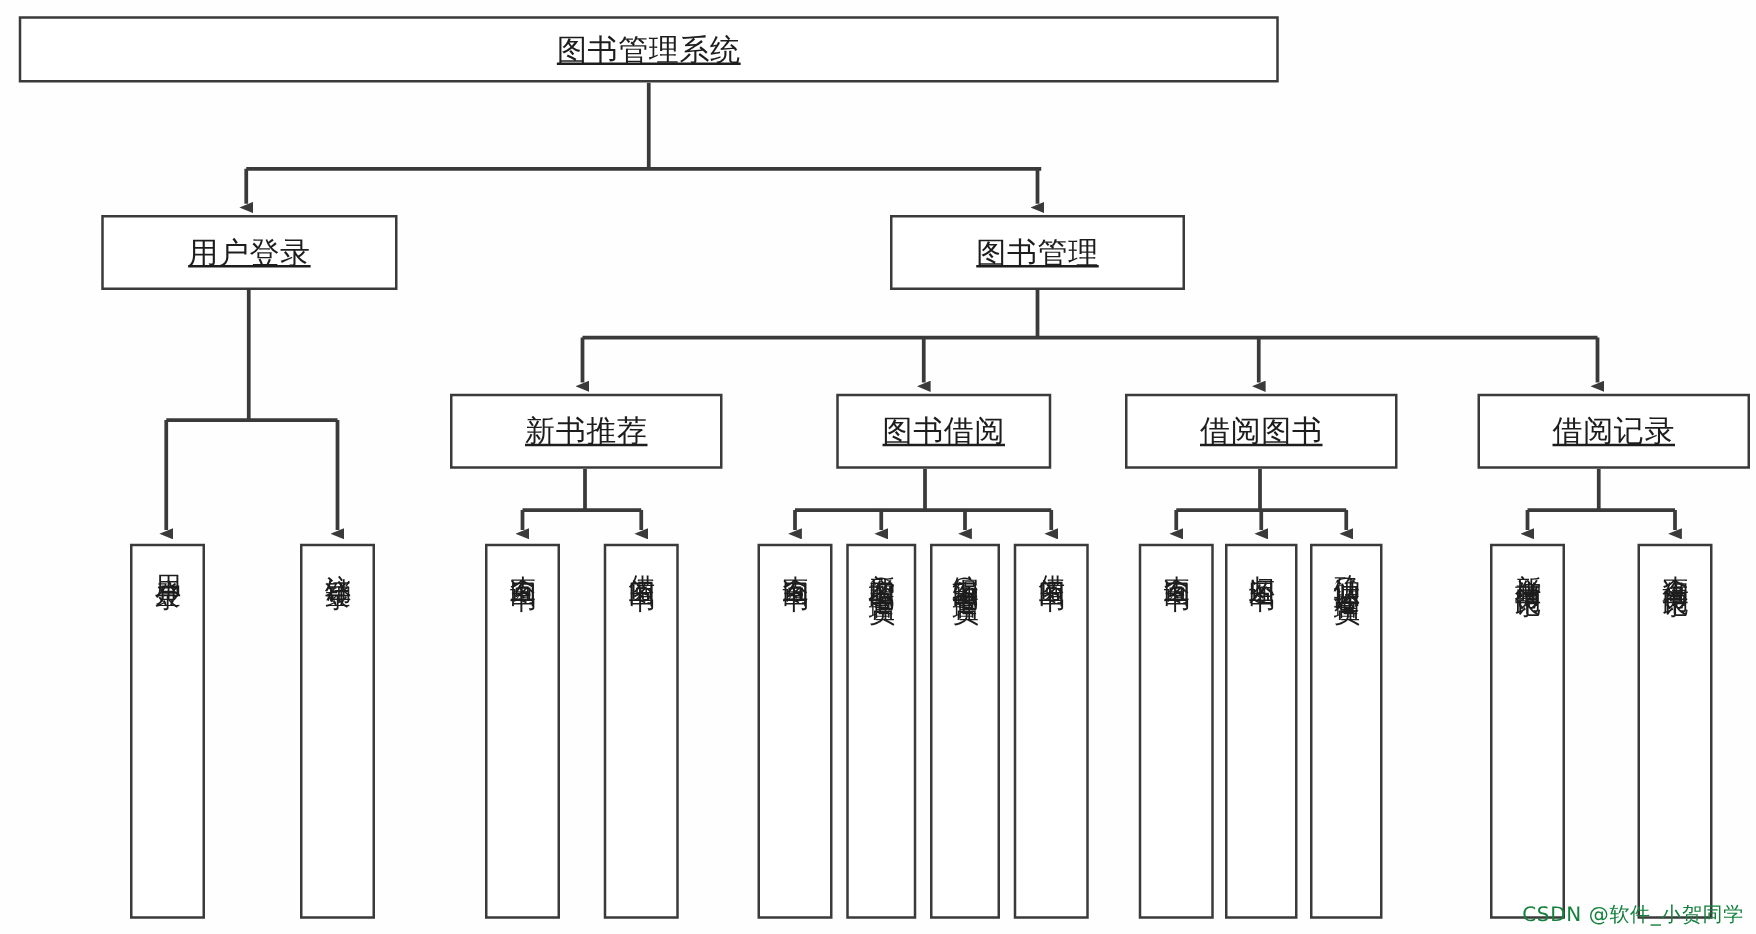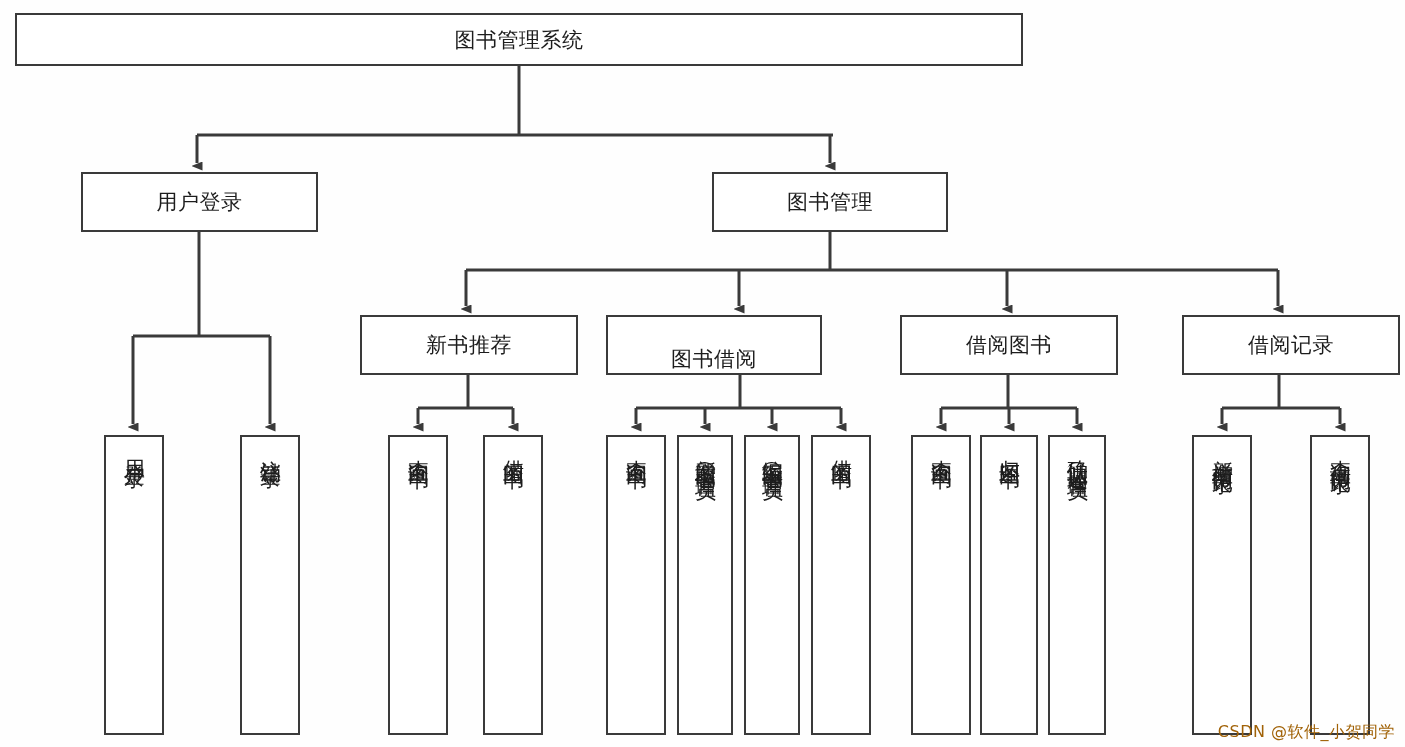--- a/index.html
+++ b/index.html
@@ -27,43 +27,44 @@
     position: absolute;
     box-sizing: border-box;
     border: 2.5px solid #3a3a3a;
     background: #ffffff;
     display: flex;
     align-items: center;
     justify-content: center;
     color: #1d1d1d;
   }
   .node.horiz {
-    font-size: 21px;
+    font-size: 24px;
     letter-spacing: 0.5px;
+    text-decoration: underline;
   }
   .node.vert {
     align-items: flex-start;
     justify-content: center;
     padding-top: 6px;
   }
   .node.vert .vlabel {
     writing-mode: vertical-rl;
     text-orientation: upright;
     font-size: 21px;
     line-height: 1.0;
     letter-spacing: 3px;
     white-space: nowrap;
     color: #1d1d1d;
   }
   .watermark {
     position: absolute;
     right: 10px;
     bottom: 4px;
     font-size: 16px;
-    color: #a16207;
+    color: #15803d;
     letter-spacing: 0.5px;
     user-select: none;
     white-space: nowrap;
   }
 </style>
 </head>
 <body>
 
 <div id="canvas">
 
@@ -127,21 +128,21 @@
   <div class="node horiz" style="left:81px; top:172px; width:237px; height:60px;">
     <span>用户登录</span>
   </div>
   <div class="node horiz" style="left:360px; top:315px; width:218px; height:60px;">
     <span>新书推荐</span>
   </div>
 
   <div class="node horiz" style="left:712px; top:172px; width:236px; height:60px;">
     <span>图书管理</span>
   </div>
-  <div class="node horiz" style="left:606px; top:315px; width:216px; height:60px;align-items:flex-end;">
+  <div class="node horiz" style="left:669px; top:315px; width:172px; height:60px;">
     <span>图书借阅</span>
   </div>
   <div class="node horiz" style="left:900px; top:315px; width:218px; height:60px;">
     <span>借阅图书</span>
   </div>
   <div class="node horiz" style="left:1170px; top:315px; width:218px; height:60px;margin-left:12px;">
     <span>借阅记录</span>
   </div>
 
   <div class="node vert" style="left:104px; top:435px; width:60px; height:300px;">

